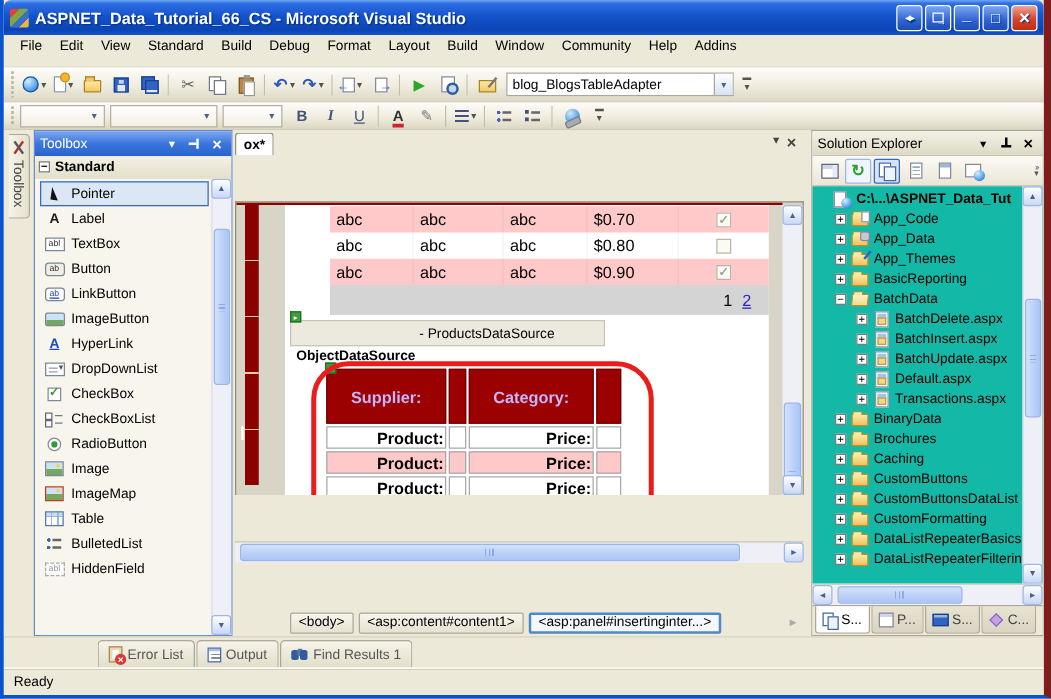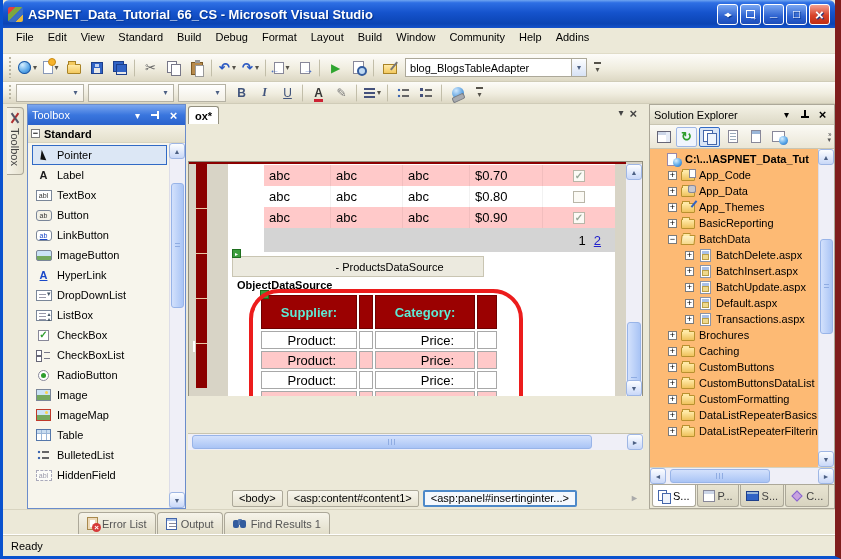--- a/index.html
+++ b/index.html
@@ -215,26 +215,26 @@
   .pager-link{color:#2222CC;text-decoration:underline;}
   .ods-box{position:absolute;left:4px;top:92px;width:252px;height:21px;background:#ECEADF;border:1px solid #C9C5B2;display:flex;align-items:center;padding-left:4px;font-size:11px;white-space:pre;}
   .ods-bold{font-weight:bold;margin-top:36px;}
   .smart-tag{position:absolute;width:9px;height:9px;background:#3C9E3C;border:1px solid #1E6E1E;color:#fff;font-size:6px;display:flex;align-items:center;justify-content:center;}
   .smart-tag::before{content:"▸";}
   .ods-tag{left:-1px;top:-8px;}
   .annotation-circle{position:absolute;left:21px;top:125px;width:274px;height:190px;border:4px solid #EC1C1C;border-radius:30px;pointer-events:none;z-index:6;}
   .insert-table{position:absolute;left:33px;top:131px;width:244px;z-index:2;}
   .it-tag{left:-1px;top:-5px;}
   .it-hrow{display:flex;gap:2px;margin-bottom:2px;}
-  .it-hcell{background:#9B0101;border:1px solid #6E0000;color:#5eead4;font-weight:bold;font-size:13px;display:flex;align-items:center;justify-content:center;height:34px;}
+  .it-hcell{background:#9B0101;border:1px solid #6E0000;color:#c4b5fd;font-weight:bold;font-size:13px;display:flex;align-items:center;justify-content:center;height:44px;}
   .hc1{width:96px;}.hc2{width:14px;}.hc3{width:100px;}.hc4{width:20px;}
   .it-row{display:flex;gap:2px;margin-bottom:2px;height:18px;font-size:13px;}
   .it-cell{border:1px solid #A8A8A8;display:flex;align-items:center;background:#fff;}
   .it-row.pink .it-cell{background:#FFC9C9;}
-  .it-label{justify-content:flex-end;font-weight:normal;padding-right:20px;}
+  .it-label{justify-content:flex-end;font-weight:bold;padding-right:1px;}
   .it-row .c1{width:96px;}.it-row .c2{width:14px;}.it-row .c3{width:100px;}.it-row .c4{width:20px;}
   .it-empty{height:15px;border:1px solid #B8B8B8;background:#fff;margin-bottom:2px;}
   .design-vsb{position:absolute;top:2px;bottom:0;right:0;width:16px;background:#EFEFF7;}
   .design-hsb{flex:none;height:17px;background:#EFEFF7;position:relative;border-top:1px solid #C8C4B0;}
   .tagnav{flex:none;height:22px;display:flex;align-items:center;gap:4px;background:#ECE9D8;padding:2px 4px 2px 44px;}
   .tag-tab{height:17px;padding:0 6px;display:flex;align-items:center;border:1px solid #ACA899;border-radius:2px;background:linear-gradient(180deg,#F8F6EE,#E6E2D0);font-size:11px;white-space:nowrap;}
   .tag-tab.sel{background:#F4F8FD;border:2px solid #4D89C9;font-weight:normal;}
   .tagnav-more{margin-left:auto;color:#AAA;font-size:9px;}
 
   
@@ -253,21 +253,21 @@
   .properties-icon{width:14px;height:12px;border:1px solid #667;background:linear-gradient(180deg,#CCD6E8 0 3px,#fff 3px);box-shadow:inset -4px 0 0 #E6ECF6;}
   .refresh-icon::before{content:"↻";color:#2E9E2E;font-weight:bold;font-size:13px;}
   .nest-files-icon{width:13px;height:14px;position:relative;}
   .nest-files-icon::before{content:"";position:absolute;left:0;top:0;width:8px;height:10px;background:#fff;border:1px solid #4466AA;}
   .nest-files-icon::after{content:"";position:absolute;left:4px;top:3px;width:8px;height:10px;background:#EFF4FC;border:1px solid #4466AA;}
   .view-code-file-icon{width:10px;height:13px;background:#fff;border:1px solid #889;
     background-image:repeating-linear-gradient(180deg,#9AB 0 1px,transparent 1px 3px);background-size:6px 7px;background-repeat:no-repeat;background-position:1px 2px;}
   .view-designer-icon{width:10px;height:13px;background:#fff;border:1px solid #889;box-shadow:inset 0 3px 0 #9AB6D8;}
   .aspnet-config-icon{width:13px;height:11px;border:1px solid #889;background:#fff;position:relative;}
   .aspnet-config-icon::after{content:"";position:absolute;right:-4px;bottom:-4px;width:9px;height:9px;border-radius:50%;background:radial-gradient(circle at 35% 30%,#D6EFFF,#58A6E8 55%,#2163B4);}
-  .se-tree{flex:1;position:relative;overflow:hidden;background:#fdba74;padding:2px 16px 0 2px;}
+  .se-tree{flex:1;position:relative;overflow:hidden;background:#14b8a6;padding:2px 16px 0 2px;}
   .t-row{height:16px;display:flex;align-items:center;gap:3px;white-space:nowrap;}
   .t-row.lvl0{padding-left:2px;}.t-row.lvl1{padding-left:16px;}.t-row.lvl2{padding-left:33px;}
   .t-exp{width:9px;height:9px;border:1px solid #7B7B7B;background:#fff;font-size:9px;line-height:7px;text-align:center;flex:none;}
   .t-exp.exp-plus::before{content:"+";}
   .t-exp.exp-minus::before{content:"−";}
   .t-exp.exp-none{visibility:hidden;}
   .t-ico{width:16px;height:14px;flex:none;display:inline-flex;align-items:center;justify-content:center;}
   .t-lbl{overflow:hidden;}
   .t-lbl.bold{font-weight:bold;}
   .site-icon{width:14px;height:14px;position:relative;}
@@ -526,26 +526,20 @@
             <span class="tb-ico">
               <i class=" hyperlink-a-icon"></i>
             </span>
             <span class="lbl">HyperLink</span>
           </div>
           <div class="tb-item">
             <span class="tb-ico">
               <i class=" dropdownlist-icon"></i>
             </span>
             <span class="lbl">DropDownList</span>
-          </div>
-          <div class="tb-item">
-            <span class="tb-ico">
-              <i class=" listbox-icon"></i>
-            </span>
-            <span class="lbl">ListBox</span>
           </div>
           <div class="tb-item">
             <span class="tb-ico">
               <i class=" checkbox-icon"></i>
             </span>
             <span class="lbl">CheckBox</span>
           </div>
           <div class="tb-item">
             <span class="tb-ico">
               <i class=" checkboxlist-icon"></i>
@@ -840,20 +834,27 @@
             <span class="t-ico">
               <i class=" aspx-icon"></i>
             </span>
             <span class="t-lbl">Transactions.aspx</span>
           </div>
           <div class="t-row lvl1">
             <span class="t-exp exp-plus"></span>
             <span class="t-ico">
               <i class=" folder-icon"></i>
             </span>
+            <span class="t-lbl">BinaryData</span>
+          </div>
+          <div class="t-row lvl1">
+            <span class="t-exp exp-plus"></span>
+            <span class="t-ico">
+              <i class=" folder-icon"></i>
+            </span>
             <span class="t-lbl">Brochures</span>
           </div>
           <div class="t-row lvl1">
             <span class="t-exp exp-plus"></span>
             <span class="t-ico">
               <i class=" folder-icon"></i>
             </span>
             <span class="t-lbl">Caching</span>
           </div>
           <div class="t-row lvl1">

